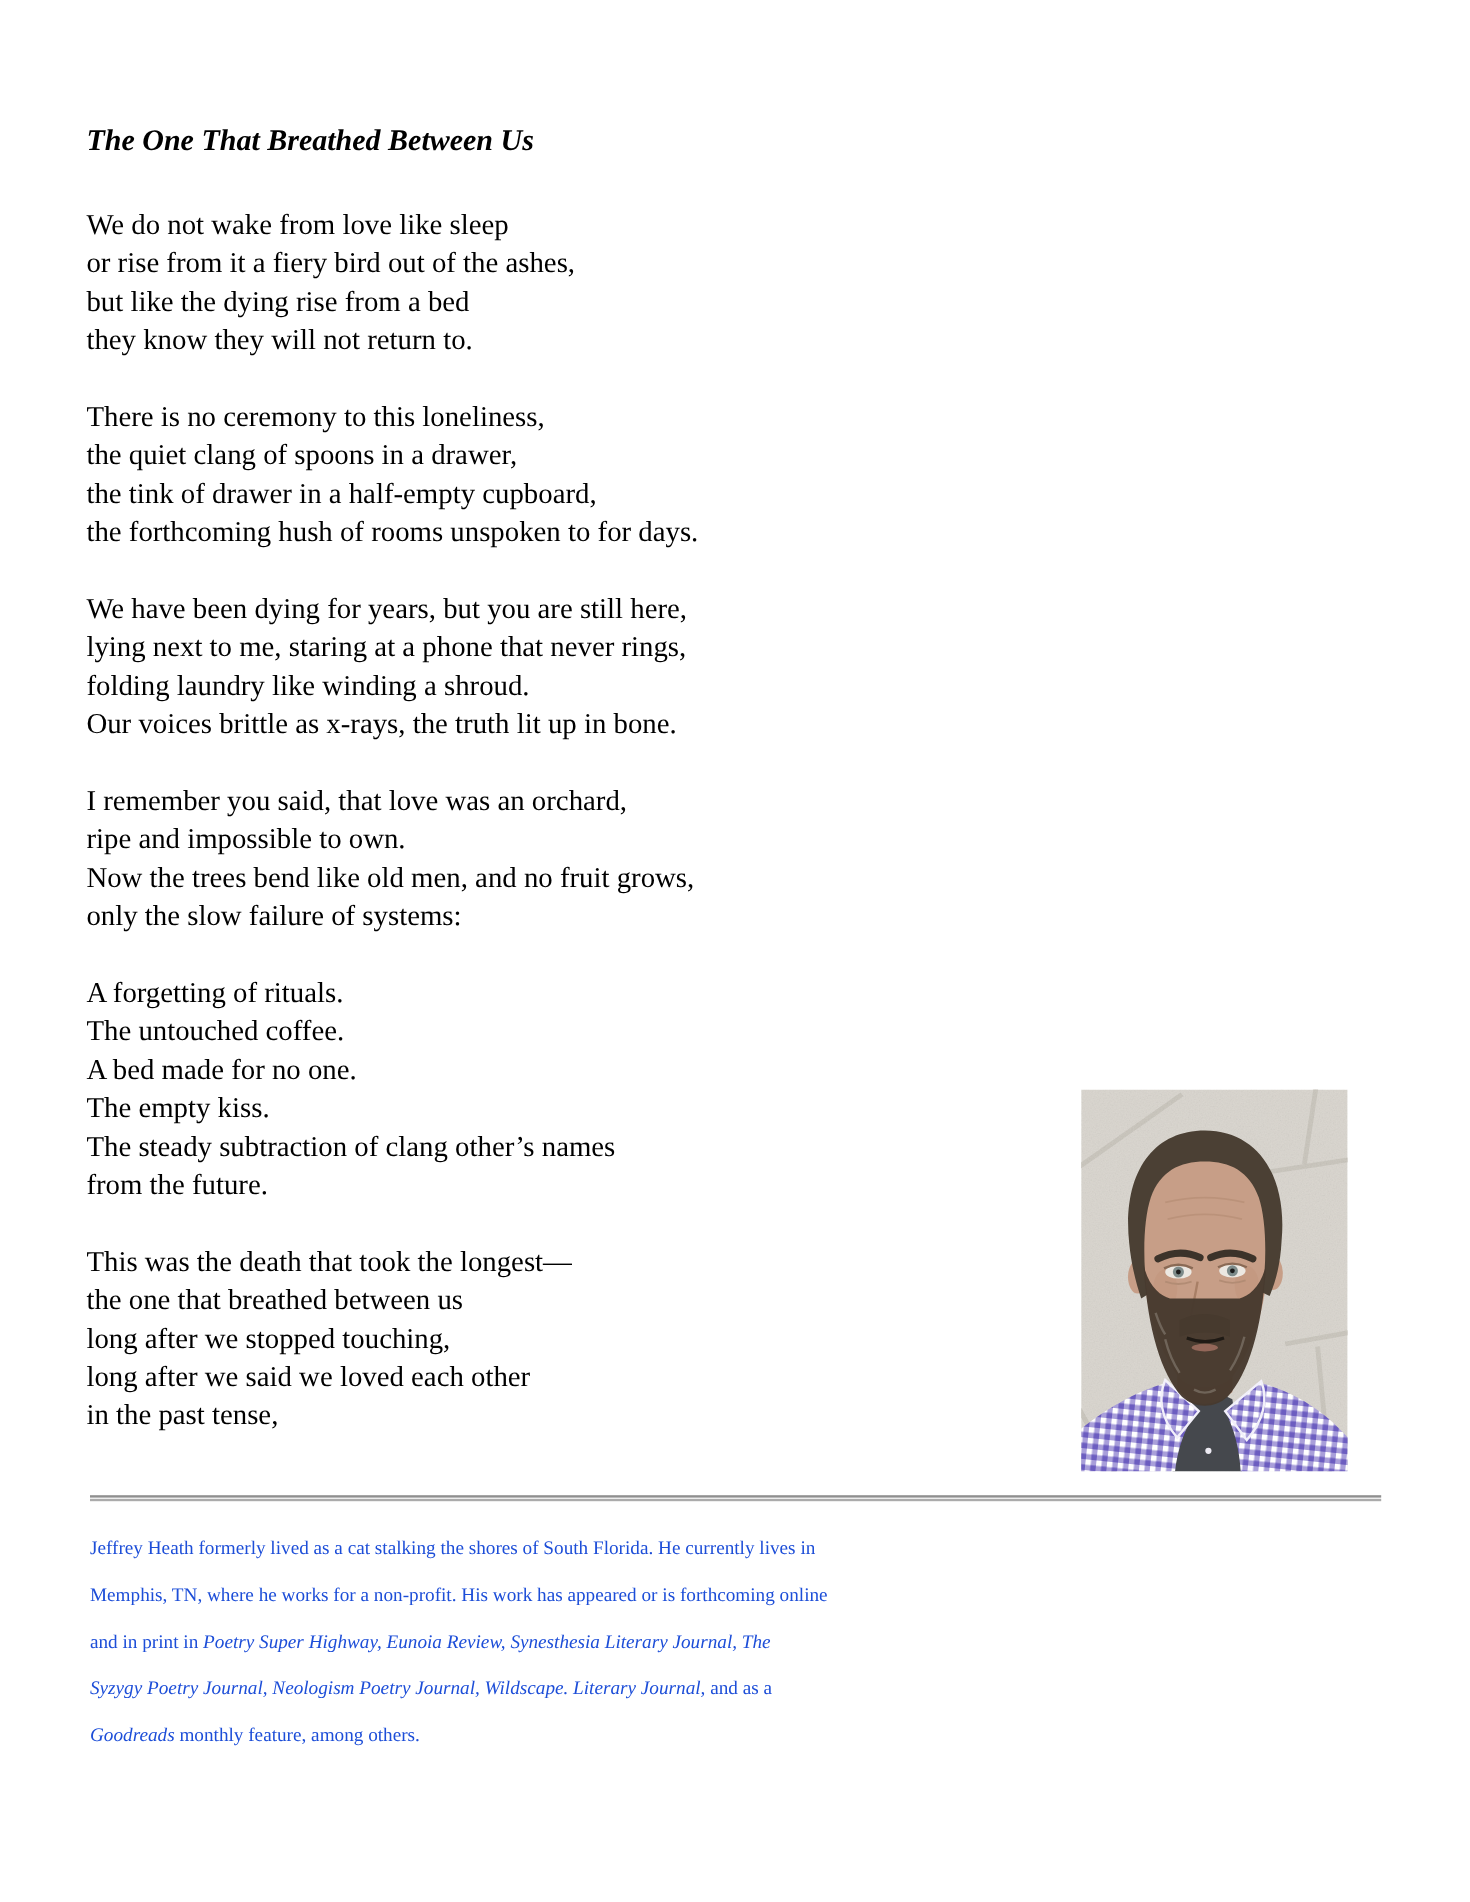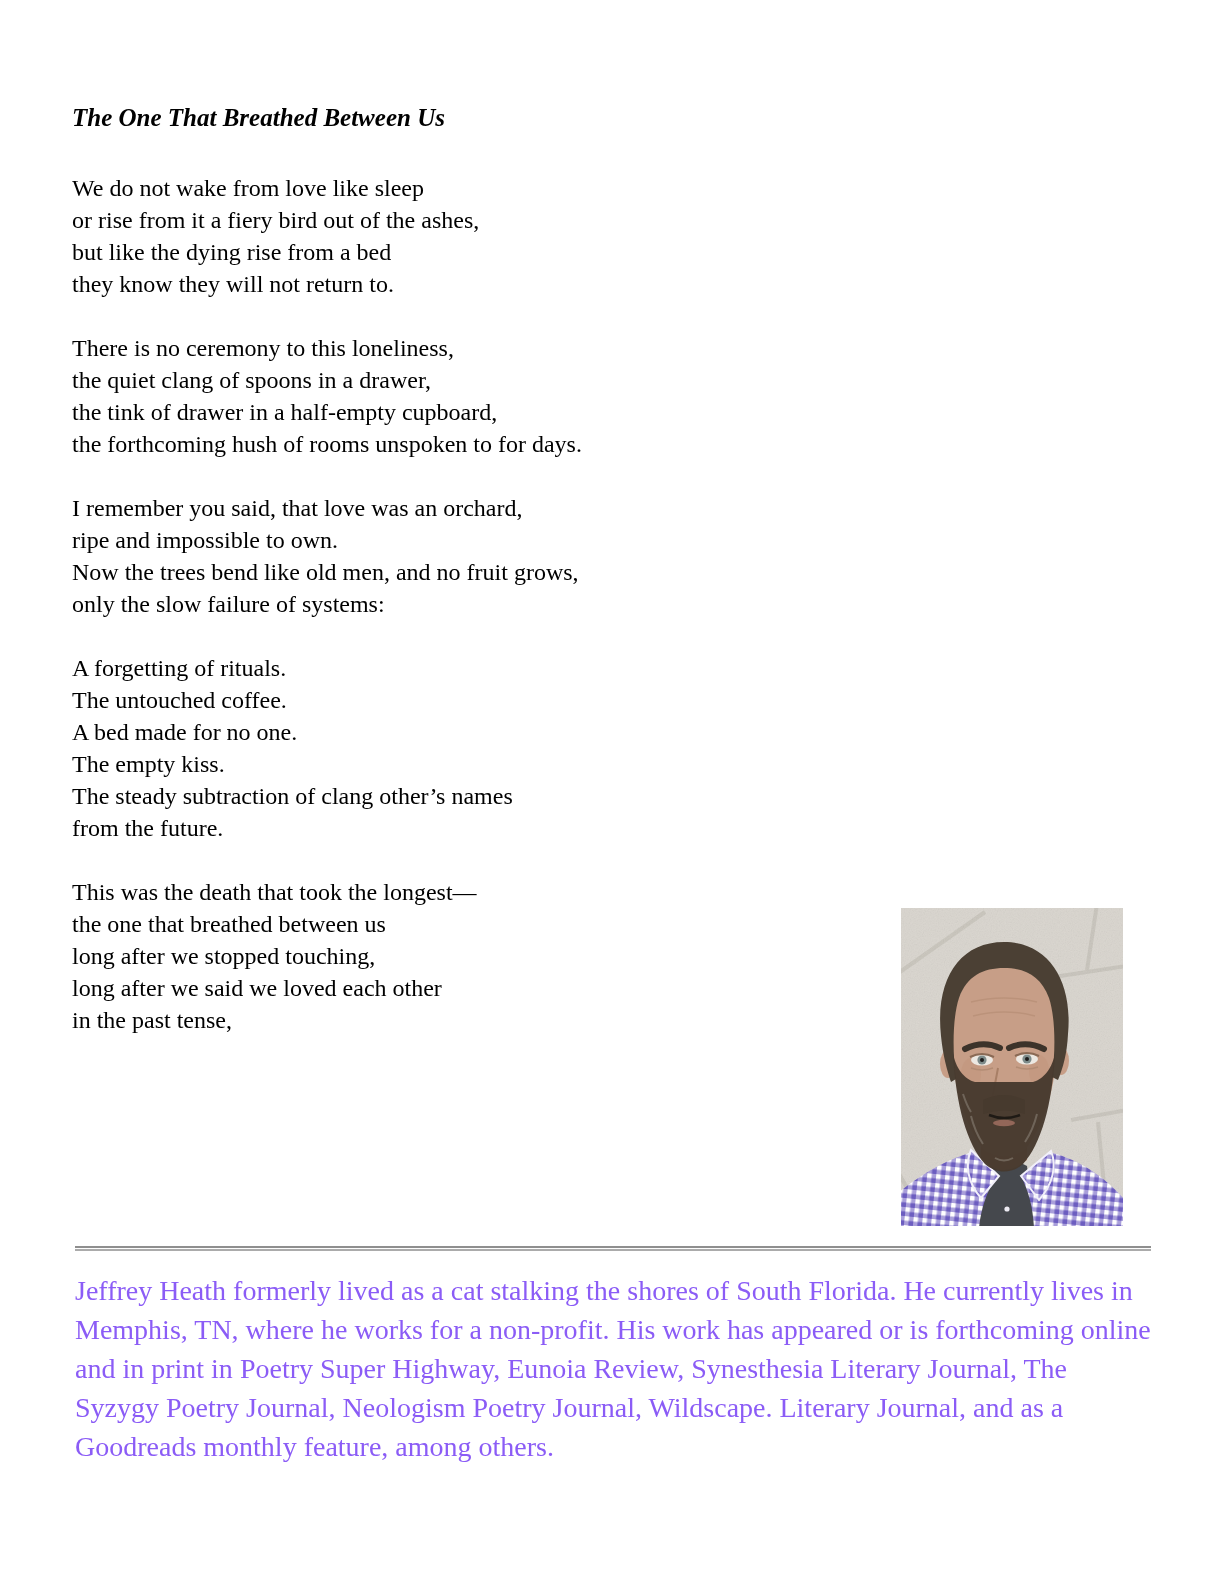--- a/index.html
+++ b/index.html
@@ -18,42 +18,48 @@
   .author-photo{
     position:absolute;left:901px;top:908px;width:222px;height:318px;display:block;
   }
   .divider{
     position:absolute;left:75px;top:1246px;width:1076px;height:1px;
     border:0;border-top:2px solid #8f8f8f;border-bottom:2px solid #ababab;
     background:#fdfdfd;margin:0;
   }
   .bio-section{
     position:absolute;left:75px;top:1271px;width:1062px;
-    font-size:28px;line-height:39px;color:#8b5cf6;
+    font-size:16px;line-height:39px;color:#1d4ed8;
   }
   .bio-line{white-space:nowrap;}
-  .bio-line .italic{}
+  .bio-line .italic{font-style:italic;}
 </style>
 </head>
 <body style="--wall: #d9d5ce; --mortar: #c6c2b9; --skin: #c79e87; --skin-dark: #b3876e; --hair: #4b4034; --brow: #3c332a; --iris: #7d8b8a; --beard: #473a2e; --shirt: #8577cb; --shirt-dark: #6c5dc0; --tee: #45484d;">
 
 <div class="poem-section">
   <h1 class="poem-title">The One That Breathed Between Us</h1>
   <div>
       <div class="stanza">
         <div class="poem-line">We do not wake from love like sleep</div>
         <div class="poem-line">or rise from it a fiery bird out of the ashes,</div>
         <div class="poem-line">but like the dying rise from a bed</div>
         <div class="poem-line">they know they will not return to.</div>
       </div>
       <div class="stanza">
         <div class="poem-line">There is no ceremony to this loneliness,</div>
         <div class="poem-line">the quiet clang of spoons in a drawer,</div>
         <div class="poem-line">the tink of drawer in a half-empty cupboard,</div>
         <div class="poem-line">the forthcoming hush of rooms unspoken to for days.</div>
+      </div>
+      <div class="stanza">
+        <div class="poem-line">We have been dying for years, but you are still here,</div>
+        <div class="poem-line">lying next to me, staring at a phone that never rings,</div>
+        <div class="poem-line">folding laundry like winding a shroud.</div>
+        <div class="poem-line">Our voices brittle as x-rays, the truth lit up in bone.</div>
       </div>
       <div class="stanza">
         <div class="poem-line">I remember you said, that love was an orchard,</div>
         <div class="poem-line">ripe and impossible to own.</div>
         <div class="poem-line">Now the trees bend like old men, and no fruit grows,</div>
         <div class="poem-line">only the slow failure of systems:</div>
       </div>
       <div class="stanza">
         <div class="poem-line">A forgetting of rituals.</div>
         <div class="poem-line">The untouched coffee.</div>

